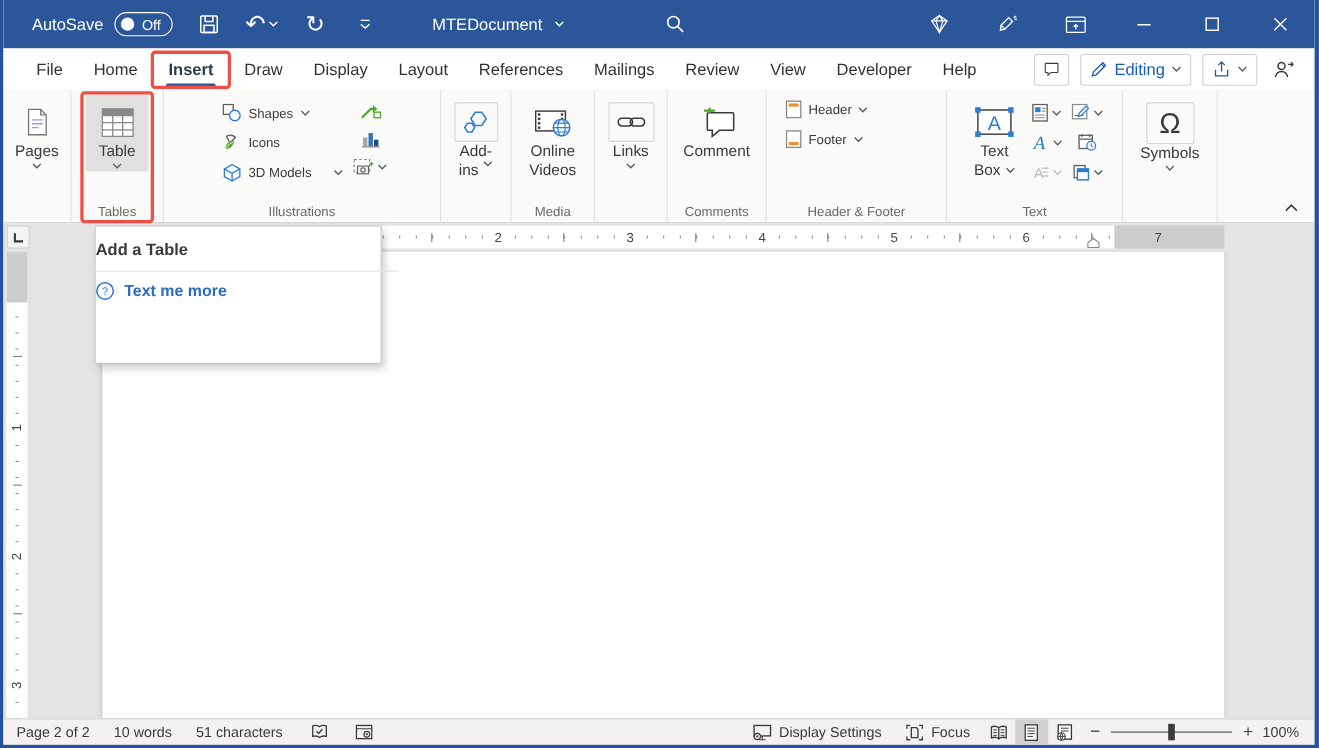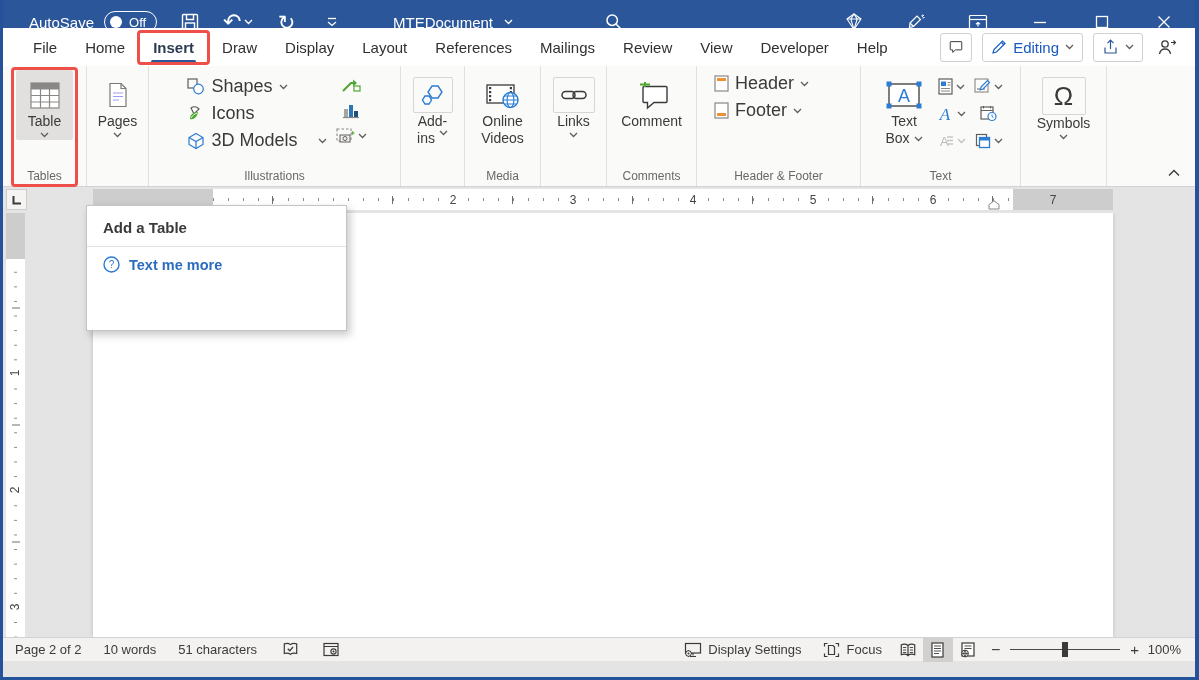--- a/index.html
+++ b/index.html
@@ -7,21 +7,21 @@
 body{font-family:"Liberation Sans",sans-serif;font-size:14px;color:#3b3a39;background:#fff}
 svg{display:block}
 .chev{width:9px;height:6px;flex:0 0 auto}
 .chev polyline{fill:none;stroke:#605e5c;stroke-width:1.3}
 .chev.w polyline{stroke:#fff}
 .chev.dis polyline{stroke:#c3c1bf}
 
 .window{position:relative;width:1199px;height:680px;background:#e4e4e4;border-left:3px solid #24539b;border-right:4px solid #24539b;border-bottom:3px solid #24539b;overflow:hidden}
 
 
-.titlebar{height:28px;background:#2b579a;position:relative;color:#fff}
+.titlebar{height:44px;background:#2b579a;position:relative;color:#fff}
 .tb-left{position:absolute;left:26px;top:0;height:44px;display:flex;align-items:center;gap:20px}
 .autosave{display:flex;align-items:center;gap:10px;font-size:15px}
 .pill{width:53px;height:22px;border:1px solid #fff;border-radius:11px;display:flex;align-items:center;gap:7px;padding:0 5px;font-size:13px;cursor:pointer}
 .knob{width:12px;height:12px;border-radius:50%;background:#fff}
 .tb-btn{height:30px;min-width:26px;display:flex;align-items:center;justify-content:center;gap:3px;font-size:20px;line-height:1}
 .tb-title{position:absolute;left:390px;top:0;height:44px;display:flex;align-items:center;gap:11px;font-size:15px}
 .tb-search{position:absolute;left:601px;top:12px}
 .tb-right{position:absolute;right:18px;top:0;height:44px;display:flex;align-items:center;gap:36px}
 
 
@@ -35,21 +35,21 @@
 
 
 .ribbon{height:121px;background:#fafaf9;border-bottom:1px solid #d4d2d0;display:flex;position:relative}
 .grp{display:flex;flex-direction:column;border-right:1px solid #e3e1df;padding-top:2px}
 .grp-c{flex:1;display:flex;justify-content:center;align-items:flex-start;padding:2px 4px 0}
 .grp-l{height:21px;font-size:12px;color:#6a6865;display:flex;align-items:center;justify-content:center}
 .bigb{display:flex;flex-direction:column;align-items:center;padding:7px 7px 2px;border-radius:2px;cursor:pointer}
 .bigb .ic{height:36px;display:flex;align-items:center;justify-content:center}
 .bigb .t{font-size:14px;color:#3b3a39;line-height:17px;text-align:center;white-space:nowrap}
 .bigb .cv{margin-top:2px}
-.rowb{display:flex;align-items:center;gap:6px;padding:2px 5px;font-size:18px;color:#3b3a39;height:27px;cursor:pointer;white-space:nowrap}
+.rowb{display:flex;align-items:center;gap:6px;padding:2px 5px;font-size:12px;color:#3b3a39;height:27px;cursor:pointer;white-space:nowrap}
 .minib{min-width:26px;height:25px;display:flex;align-items:center;justify-content:center;gap:3px;cursor:pointer}
 .tbl-btn{background:#e2e0df}
 .collapse{position:absolute;right:10px;bottom:4px;width:22px;height:18px;display:flex;align-items:center;justify-content:center;cursor:pointer}
 
 
 .rulerrow{height:26px;position:relative;background:#e4e4e4}
 .tabsel{position:absolute;left:3px;top:2px;width:21px;height:21px;background:#f5f4f3;border:1px solid #cfcdcb;display:flex;align-items:center;justify-content:center;cursor:pointer}
 .hruler{position:absolute;left:0;top:2px;height:21px;width:100%}
 .hr-page{position:absolute;left:90px;width:1020px;top:0;height:21px;background:#cdcdcd}
 .hr-white{position:absolute;left:210px;width:800px;top:0;height:21px;background:#fff;
@@ -67,21 +67,21 @@
  background-image:
   linear-gradient(to bottom,transparent 0 58px,#6f6f6f 58px 59px,transparent 59px 117px),
   linear-gradient(to bottom,#8a8a8a 0 1px,transparent 1px 14.6px);
  background-size:8px 117px,3px 14.6px;background-repeat:repeat-y;background-position:43px center; background-position-x:center;}
 .vr-margin{position:absolute;left:0;top:0;width:19px;height:46px;background:#cdcdcd}
 .vnum{position:absolute;left:0;width:19px;display:flex;align-items:center;justify-content:center;font-size:12px;color:#444;background:#fff;height:16px}
 .vnum i{font-style:normal;transform:rotate(-90deg)}
 .page{position:absolute;left:90px;top:0;width:1020px;height:100%;background:#fff;box-shadow:0 0 4px rgba(0,0,0,.18)}
 
 
-.tooltip{position:absolute;left:83px;top:205px;width:261px;height:126px;background:#fff;border:1px solid #c6c4c2;box-shadow:3px 4px 8px rgba(0,0,0,.22);z-index:60;padding:13px 16px 0}
+.tooltip{position:absolute;left:83px;top:205px;width:261px;height:126px;background:#fff;border:1px solid #c6c4c2;box-shadow:3px 4px 8px rgba(0,0,0,.22);z-index:60;padding:13px 0 0}
 .tt-title{font-size:15px;font-weight:bold;color:#3b3a39}
 .tt-body{margin-top:12px;font-size:14px;line-height:21px;color:#666461}
 .tt-hr{border:none;border-top:1px solid #e4e2e0;margin:10px -16px 0}
 .tt-link{display:flex;align-items:center;gap:9px;margin-top:9px;cursor:pointer}
 .tt-link span{font-size:14.5px;font-weight:bold;color:#2b6cbe}
 
 
 .statusbar{height:24px;background:#f3f2f1;border-top:1px solid #d4d2d0;display:flex;align-items:center;font-size:13px;color:#3b3a39;padding:0 10px;gap:0}
 .st-item{padding:0 11px;height:24px;display:flex;align-items:center;gap:6px;cursor:pointer;white-space:nowrap}
 .st-item:first-child{padding-left:2px}
@@ -273,20 +273,43 @@
               <path d="M2.5 16c.6-3.2 2.8-5 5.5-5s4.9 1.8 5.5 5"></path>
               <path d="M14 4.5h4.5M16.5 2.5l2 2-2 2" stroke-width="1.1"></path>
             </g>
           </svg>
       </div>
     </div>
   </div>
 
   <div class="ribbon">
 
+    <div class="grp" style="width:62px">
+      <div class="grp-c">
+        <div class="bigb">
+          <span class="ic">
+            <svg width="24" height="28" viewBox="0 0 24 28">
+                <g fill="#fff" stroke="#7a7876" stroke-width="1.2">
+                  <path d="M4 2.5h11l5 5V25.5H4z"></path>
+                  <path d="M15 2.5v5h5" fill="none"></path>
+                </g>
+                <g stroke="#9b99f7" stroke-width="1.2">
+                  <path d="M7 12h10M7 15.5h10M7 19h6"></path>
+                </g>
+              </svg>
+          </span>
+          <span class="t">Pages</span>
+          <svg class="chev cv" viewBox="0 0 9 6">
+              <polyline points="1,1 4.5,4.5 8,1"></polyline>
+            </svg>
+        </div>
+      </div>
+      <div class="grp-l"></div>
+    </div>
+
     <div class="grp" style="width:84px">
       <div class="grp-c" style="position:relative">
         <div class="bigb tbl-btn" style="padding:7px 12px 2px">
           <span class="ic">
             <svg width="30" height="27" viewBox="0 0 30 27">
                 <rect x="1" y="1" width="28" height="6" fill="#8a8886"></rect>
                 <g fill="#fff" stroke="#8a8886" stroke-width="1.2">
                   <rect x="1" y="1" width="28" height="25"></rect>
                 </g>
                 <g stroke="#8a8886" stroke-width="1.2">
@@ -296,43 +319,20 @@
               </svg>
           </span>
           <span class="t">Table</span>
           <svg class="chev cv" viewBox="0 0 9 6">
               <polyline points="1,1 4.5,4.5 8,1"></polyline>
             </svg>
         </div>
         <div class="redbox" style="top:-1px;left:8px;right:8px;bottom:-22px"></div>
       </div>
       <div class="grp-l">Tables</div>
-    </div>
-
-    <div class="grp" style="width:62px">
-      <div class="grp-c">
-        <div class="bigb">
-          <span class="ic">
-            <svg width="24" height="28" viewBox="0 0 24 28">
-                <g fill="#fff" stroke="#7a7876" stroke-width="1.2">
-                  <path d="M4 2.5h11l5 5V25.5H4z"></path>
-                  <path d="M15 2.5v5h5" fill="none"></path>
-                </g>
-                <g stroke="#9b99f7" stroke-width="1.2">
-                  <path d="M7 12h10M7 15.5h10M7 19h6"></path>
-                </g>
-              </svg>
-          </span>
-          <span class="t">Pages</span>
-          <svg class="chev cv" viewBox="0 0 9 6">
-              <polyline points="1,1 4.5,4.5 8,1"></polyline>
-            </svg>
-        </div>
-      </div>
-      <div class="grp-l"></div>
     </div>
 
     <div class="grp" style="width:252px">
       <div class="grp-c" style="gap:4px">
         <div style="display:flex;flex-direction:column;justify-content:flex-start;padding-top:3px">
           <div class="rowb">
             <svg width="18" height="17" viewBox="0 0 18 17">
                 <rect x="1" y="1" width="9" height="9" fill="none" stroke="#605e5c" stroke-width="1.2"></rect>
                 <circle cx="11.5" cy="11" r="4.8" fill="#fff" stroke="#2b7cd3" stroke-width="1.2"></circle>
               </svg>

